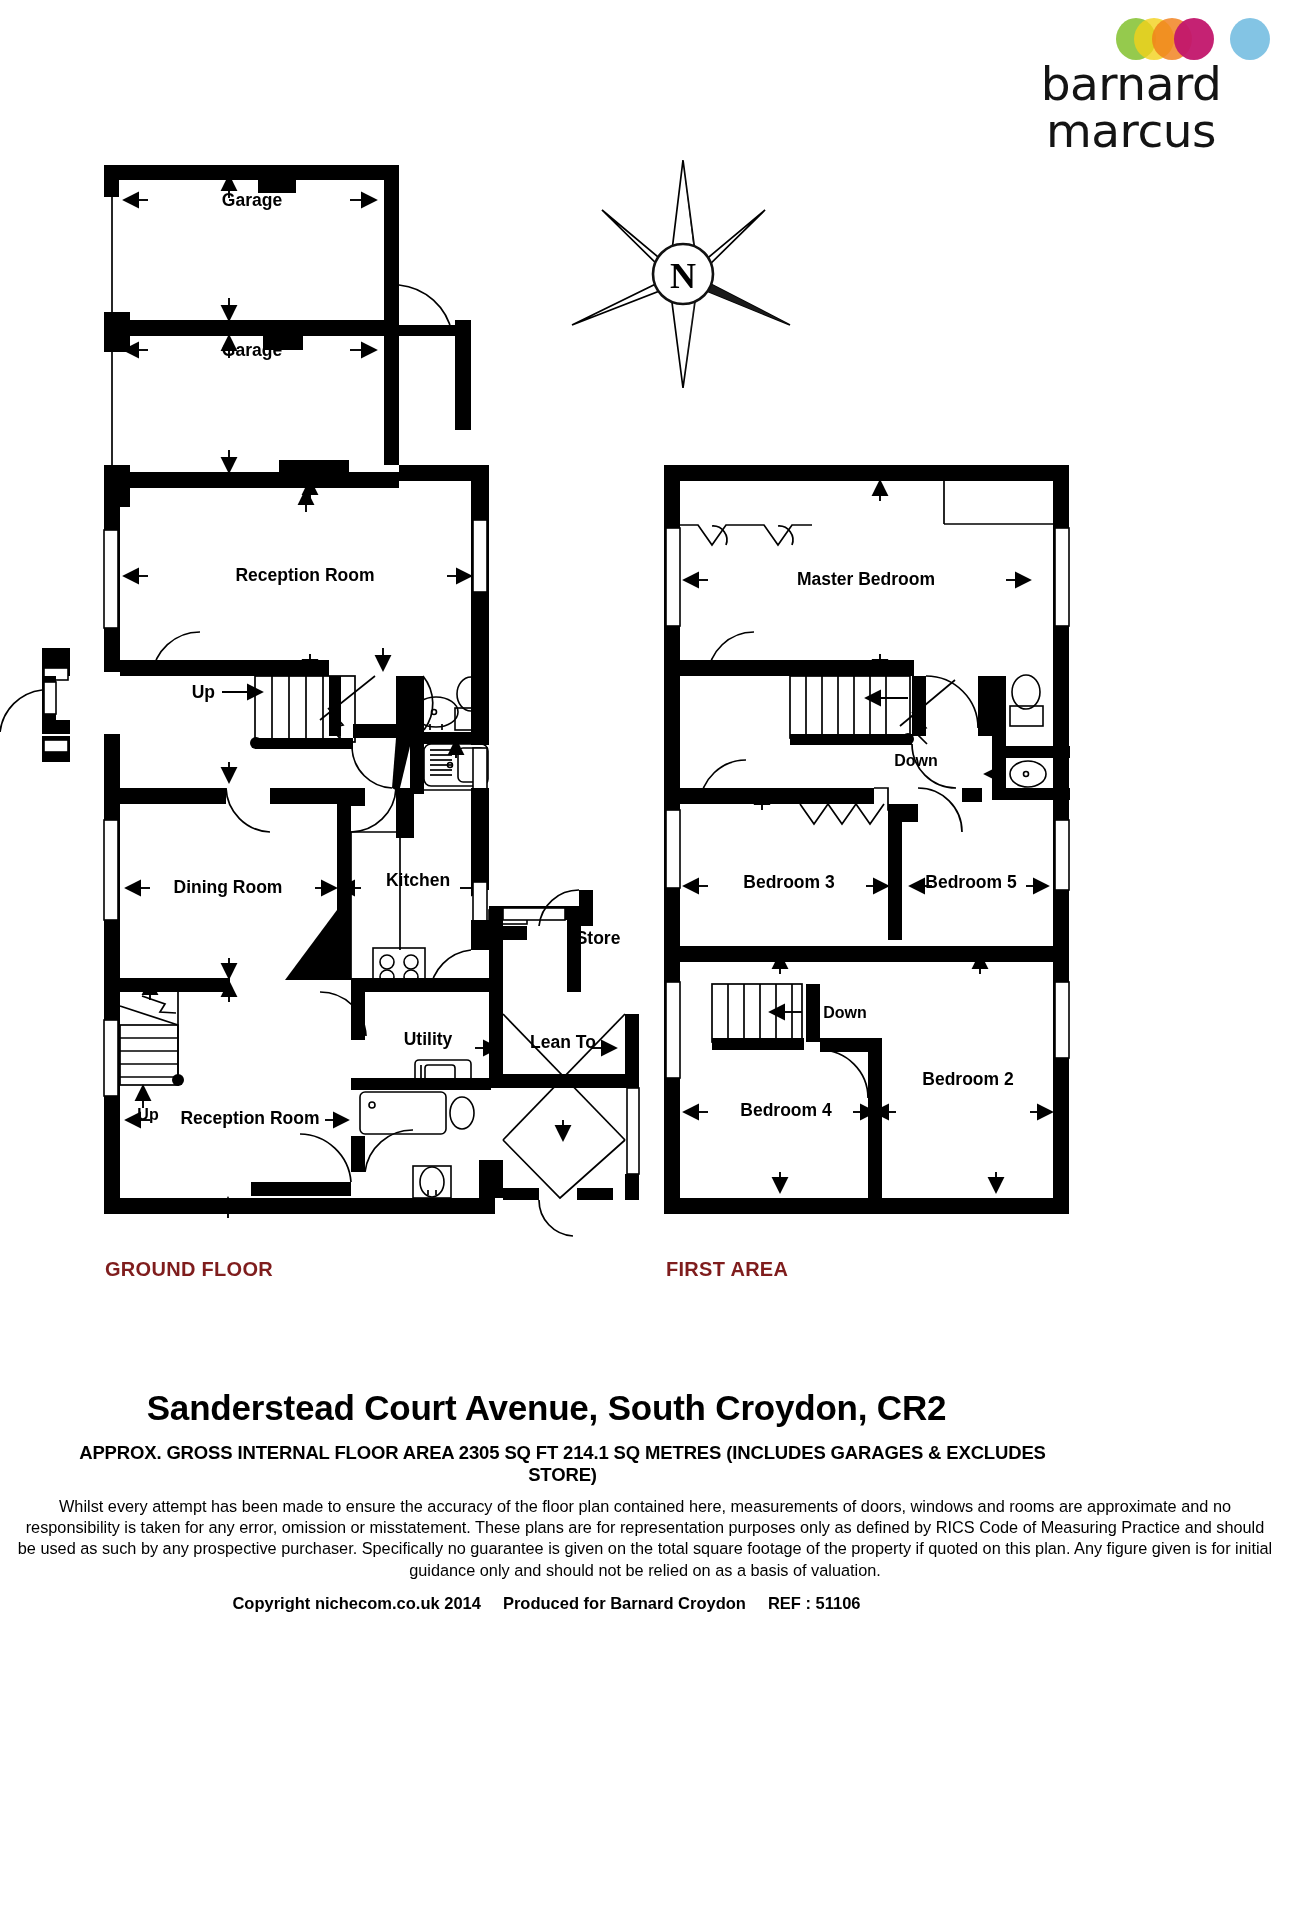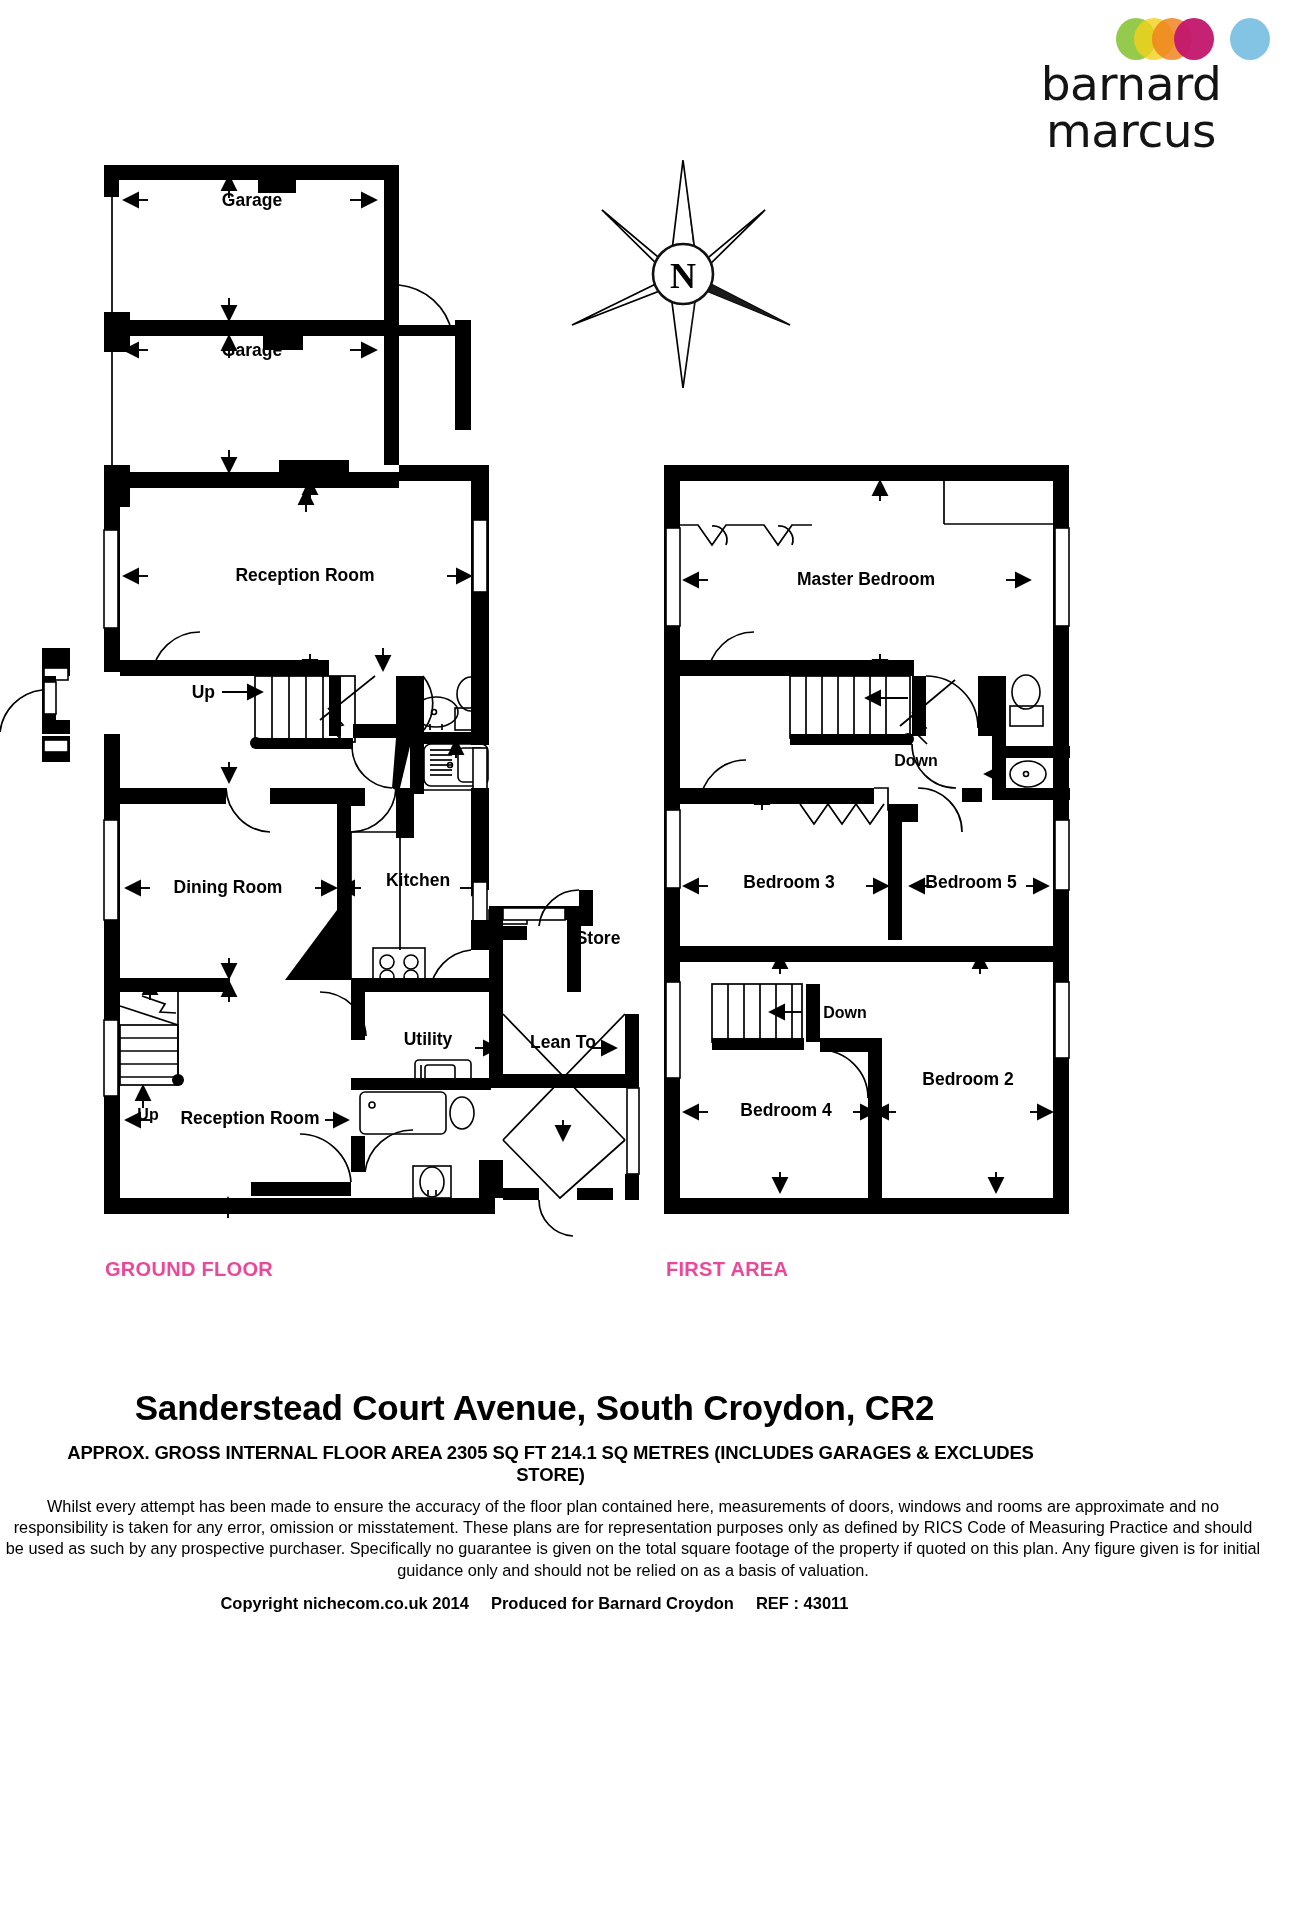--- a/index.html
+++ b/index.html
@@ -63,29 +63,29 @@
     width: 1316px;
     height: 1190px;
   }
   #plan-canvas svg { display: block; }
   
   .floor-caption {
     position: absolute;
     font-size: 20px;
     font-weight: bold;
     letter-spacing: .3px;
-    color: #ec4899;
+    color: #7f1d1d;
     text-align: center;
   }
   #caption-ground { left: 105px; top: 1258px; }
   #caption-first  { left: 666px; top: 1258px; }
   
   #footer {
     position: absolute;
-    left: 4px;
+    left: 16px;
     top: 1370px;
     width: 1061px;
     text-align: center;
   }
   #address {
     font-size: 35px;
     font-weight: bold;
     letter-spacing: -0.2px;
     margin-top: 18px;
     color: #000;
@@ -514,17 +514,17 @@
   </div>
 
   <div class="floor-caption" id="caption-ground">GROUND FLOOR</div>
   <div class="floor-caption" id="caption-first">FIRST AREA</div>
 
   <div id="footer">
     <div id="address">Sanderstead Court Avenue, South Croydon, CR2</div>
     <div id="area-line">APPROX. GROSS INTERNAL FLOOR AREA 2305 SQ FT 214.1 SQ METRES (INCLUDES GARAGES &amp; EXCLUDES STORE)</div>
     <div id="disclaimer">Whilst every attempt has been made to ensure the accuracy of the floor plan contained here, measurements of doors, windows and rooms are approximate and no responsibility is taken for any error, omission or misstatement. These plans are for representation purposes only as defined by RICS Code of Measuring Practice and should be used as such by any prospective purchaser.  Specifically no guarantee is given on the total square footage of the property if quoted on this plan. Any figure given is for initial guidance only and should not be relied on as a basis of valuation.</div>
     <div id="copyright">
-      <span>Copyright nichecom.co.uk 2014</span><span class="sp"></span><span>Produced for Barnard Croydon</span><span class="sp"></span><span>REF : 43011</span>
+      <span>Copyright nichecom.co.uk 2014</span><span class="sp"></span><span>Produced for Barnard Croydon</span><span class="sp"></span><span>REF : 51106</span>
     </div>
   </div>
 
 </div>
 
 </body></html>

